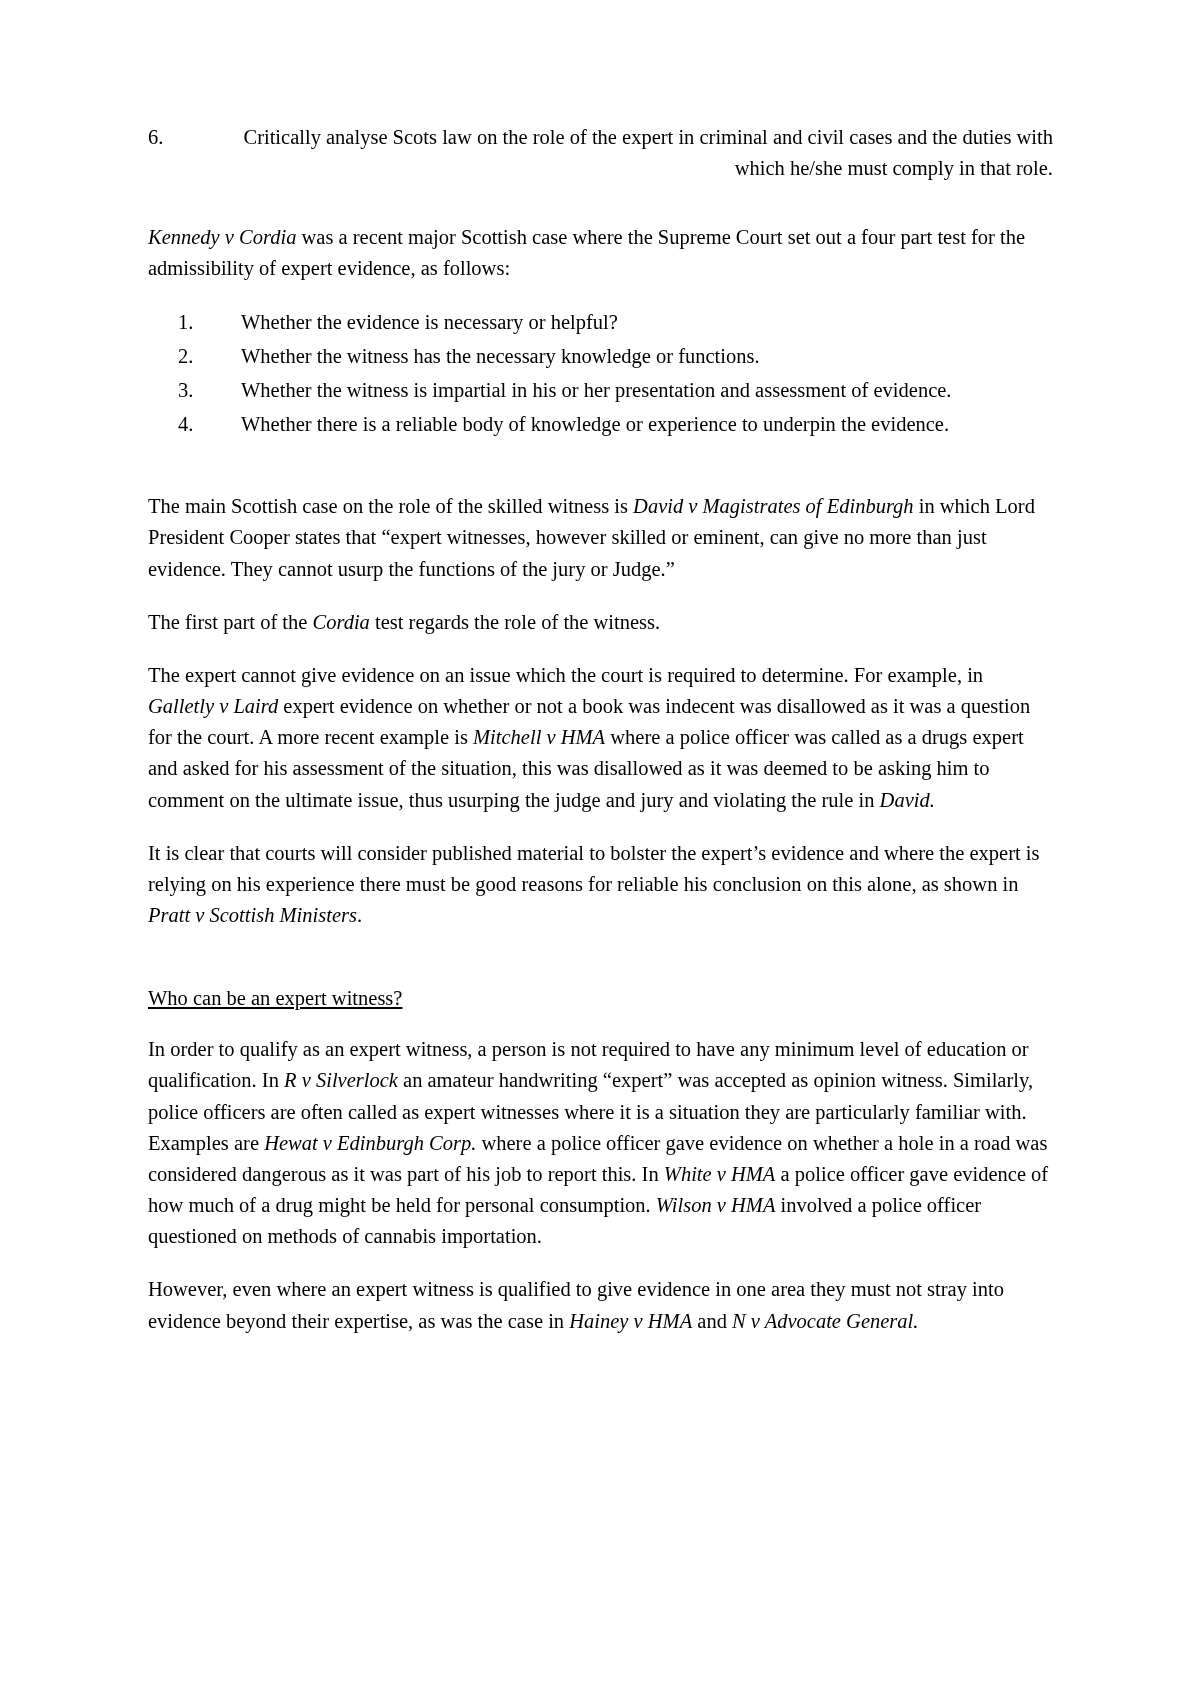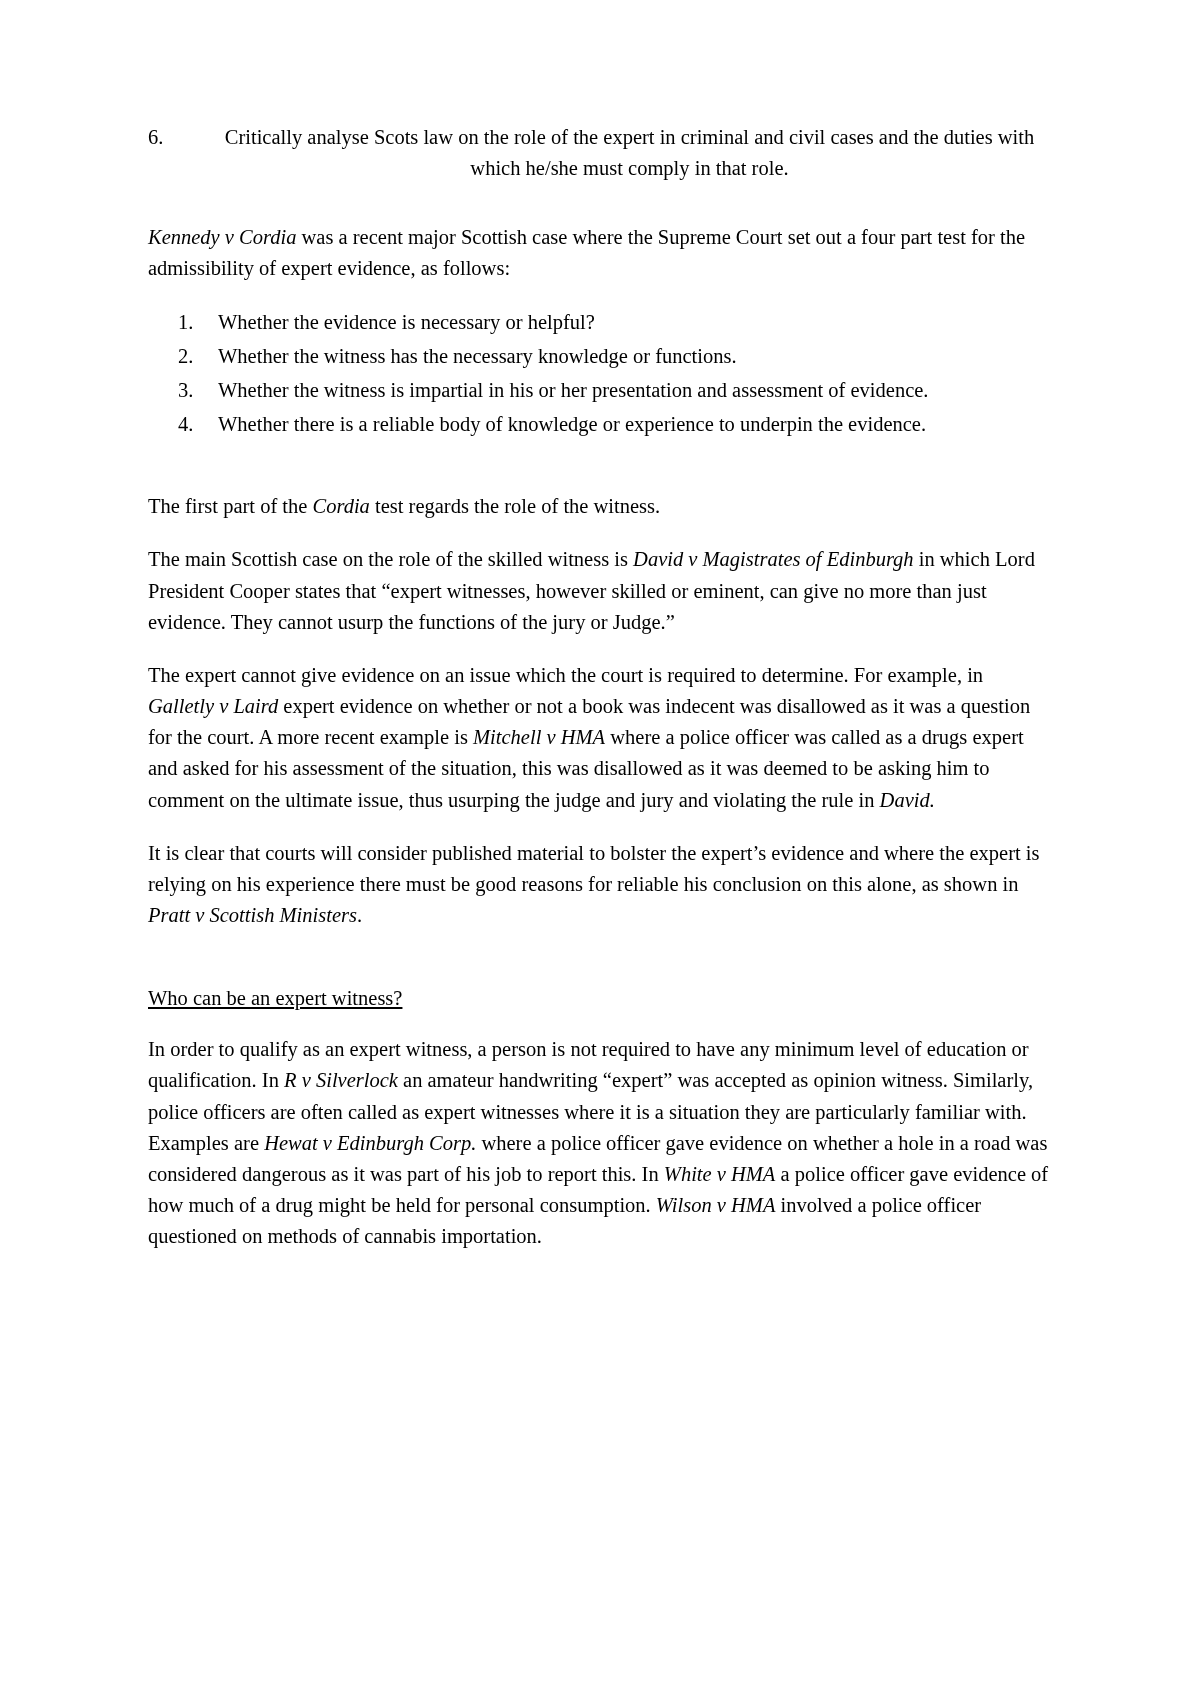--- a/index.html
+++ b/index.html
@@ -32,21 +32,21 @@
   .question {
     display: flex;
     margin-bottom: 38px;
   }
   .question .q-num {
     width: 58px;
     flex: 0 0 58px;
   }
   .question .q-text {
     flex: 1 1 auto;
-    text-align: center;
+    text-align: right;
   }
 
   p.para {
     margin: 0 0 22px 0;
     text-align: left;
   }
 
   ol.roman-list {
     margin: 6px 0 0 0;
     padding: 0;
@@ -58,20 +58,21 @@
   }
   ol.roman-list li .li-num {
     width: 40px;
     flex: 0 0 40px;
     text-align: left;
     padding-left: 30px;
     box-sizing: content-box;
   }
   ol.roman-list li .li-text {
     flex: 1 1 auto;
+    margin-left: 23px;
   }
 
   h2.section-head {
     font-size: 20.5px;
     font-weight: normal;
     text-decoration: underline;
     margin: 0 0 20px 0;
     padding: 0;
   }
   .spacer-lg { height: 48px; }
@@ -109,25 +110,26 @@
       </li>
       <li>
         <span class="li-num">4.</span>
         <span class="li-text">Whether there is a reliable body of knowledge or experience to underpin the evidence.</span>
       </li>
     </ol>
 
     <div class="spacer-lg"></div>
 
 
+    <p class="para"><span>The main Scottish case on the role of the skilled witness is </span><i>David v Magistrates of Edinburgh</i><span> in which Lord President Cooper states that “expert witnesses, however skilled or eminent, can give no more than just evidence. They cannot usurp the functions of the jury or Judge.”</span></p>
     <p class="para"><span>The first part of the </span><i>Cordia</i><span> test regards the role of the witness.</span></p>
-    <p class="para"><span>The main Scottish case on the role of the skilled witness is </span><i>David v Magistrates of Edinburgh</i><span> in which Lord President Cooper states that “expert witnesses, however skilled or eminent, can give no more than just evidence. They cannot usurp the functions of the jury or Judge.”</span></p>
     <p class="para"><span>The expert cannot give evidence on an issue which the court is required to determine. For example, in </span><i>Galletly v Laird</i><span> expert evidence on whether or not a book was indecent was disallowed as it was a question for the court. A more recent example is </span><i>Mitchell v HMA</i><span> where a police officer was called as a drugs expert and asked for his assessment of the situation, this was disallowed as it was deemed to be asking him to comment on the ultimate issue, thus usurping the judge and jury and violating the rule in </span><i>David.</i></p>
     <p class="para"><span>It is clear that courts will consider published material to bolster the expert’s evidence and where the expert is relying on his experience there must be good reasons for reliable his conclusion on this alone, as shown in </span><i>Pratt v Scottish Ministers</i><span>.</span></p>
 
     <div class="spacer-md"></div>
 
     <h2 class="section-head">Who can be an expert witness?</h2>
 
     <p class="para"><span>In order to qualify as an expert witness, a person is not required to have any minimum level of education or qualification. In </span><i>R v Silverlock</i><span> an amateur handwriting “expert” was accepted as opinion witness. Similarly, police officers are often called as expert witnesses where it is a situation they are particularly familiar with. Examples are </span><i>Hewat v Edinburgh Corp.</i><span> where a police officer gave evidence on whether a hole in a road was considered dangerous as it was part of his job to report this. In </span><i>White v HMA</i><span> a police officer gave evidence of how much of a drug might be held for personal consumption. </span><i>Wilson v HMA</i><span> involved a police officer questioned on methods of cannabis importation.</span></p>
+    <p class="para"><span>However, even where an expert witness is qualified to give evidence in one area they must not stray into evidence beyond their expertise, as was the case in </span><i>Hainey v HMA</i><span> and </span><i>N v Advocate General.</i></p>
 
   </div>
 </div>
 
 </body></html>

